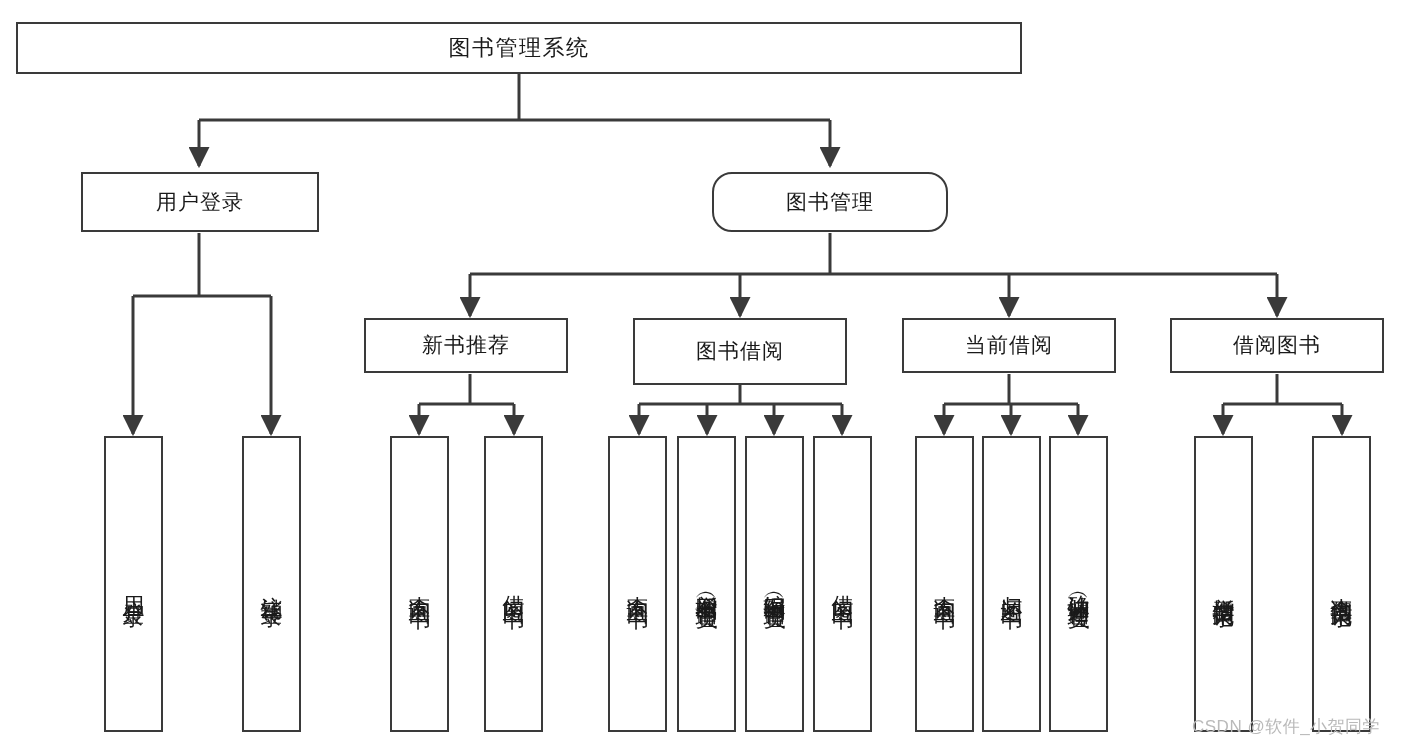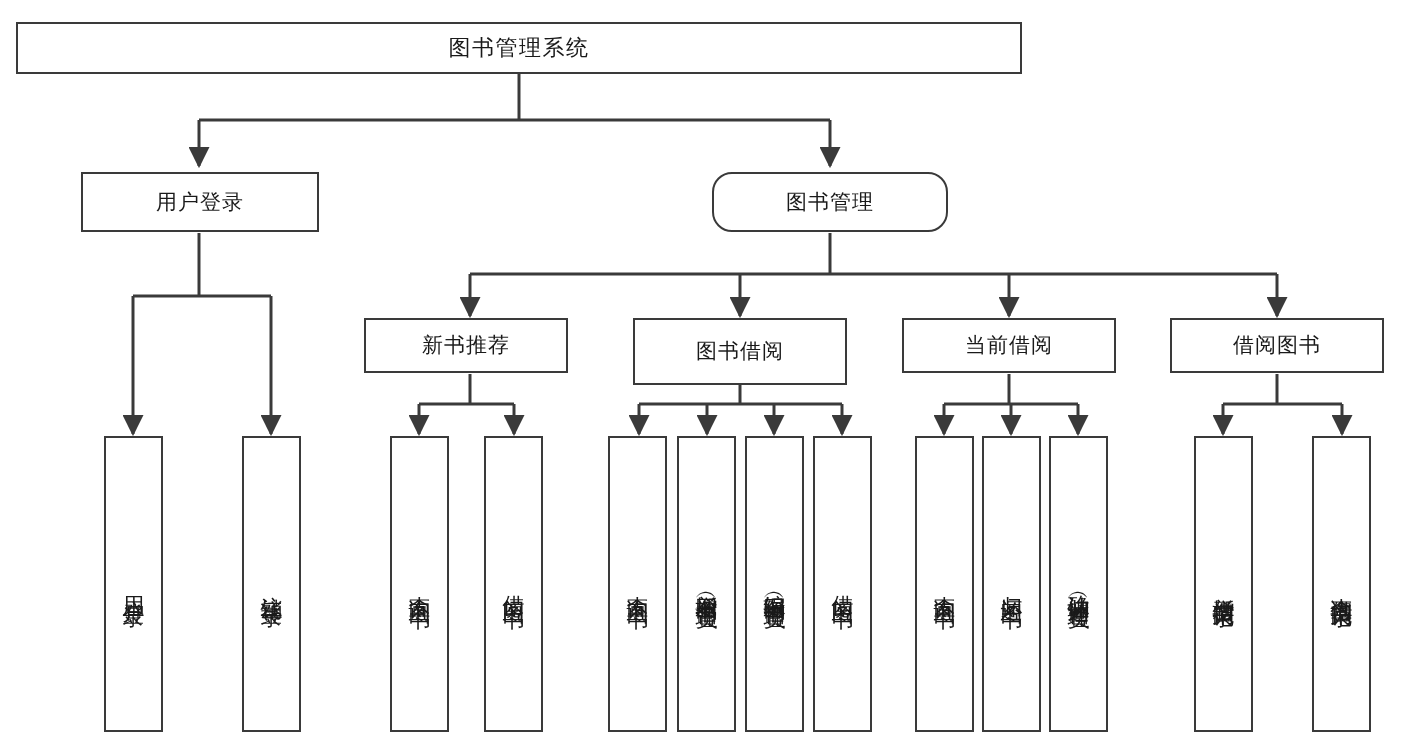--- a/index.html
+++ b/index.html
@@ -192,14 +192,15 @@
     <span class="label">确认归还（管理员）</span>
   </div>
 
   <div class="node v tall" style="left:1194px; top:436px; width:59px; height:296px;">
     <span class="label">新增借阅记录</span>
   </div>
   <div class="node v tall" style="left:1312px; top:436px; width:59px; height:296px;">
     <span class="label">查询借阅记录</span>
   </div>
 
+  <div class="watermark" style="left:1192px; top:715px;">CSDN @软件_小贺同学</div>
 
 </div>
 
 </body></html>

